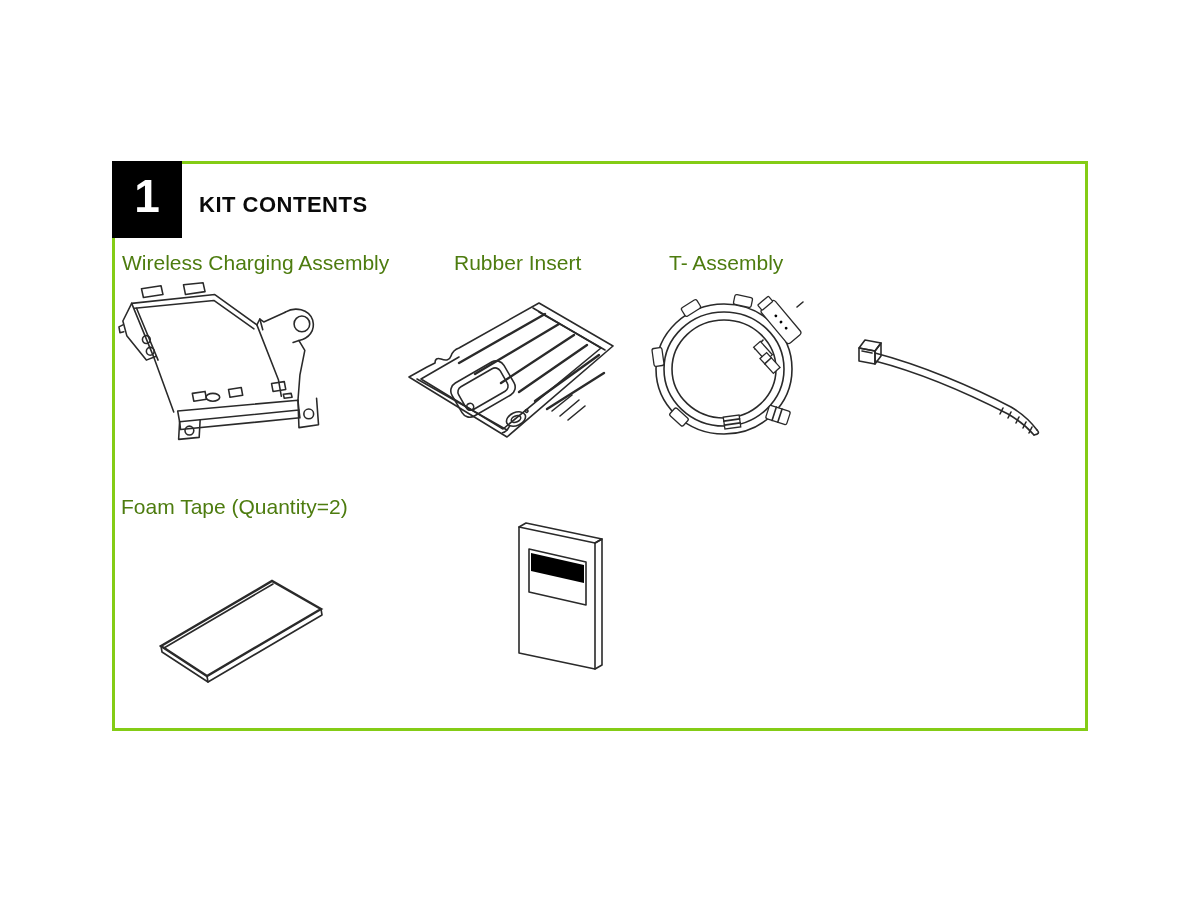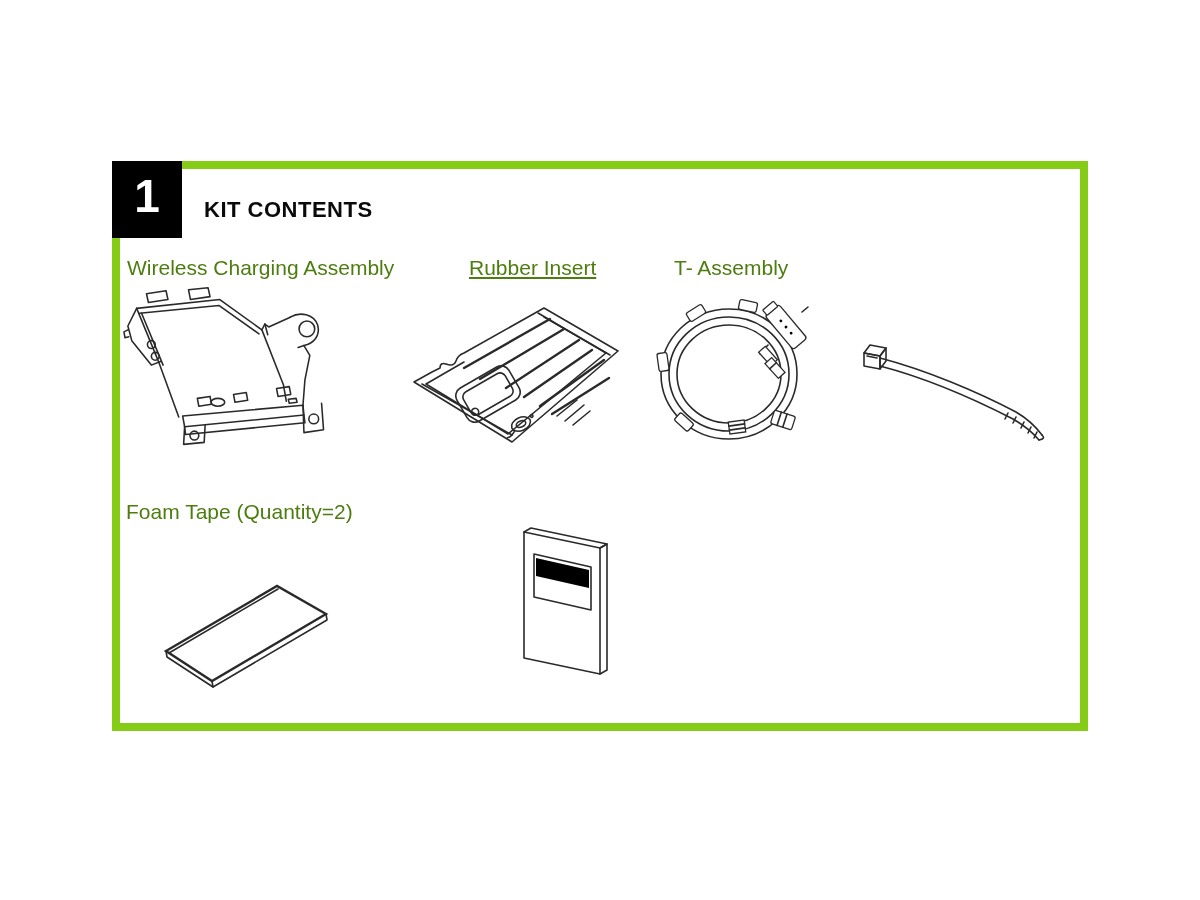--- a/index.html
+++ b/index.html
@@ -2,37 +2,37 @@
 <html><head>
 <meta charset="utf-8">
 <style>
   html,body{margin:0;padding:0;background:#ffffff;}
   .page{
     position:relative;width:1200px;height:900px;background:#ffffff;
     font-family:"Liberation Sans",sans-serif;color:#0a0a0a;overflow:hidden;
   }
   .kit-box{
     position:absolute;left:112px;top:161px;width:976px;height:570px;
-    border:8px solid #84cc16;box-sizing:border-box;background:#ffffff;
+    border:3px solid #84cc16;box-sizing:border-box;background:#ffffff;
   }
   .step-badge{
     position:absolute;left:112px;top:161px;width:70px;height:77px;
     background:#000000;color:#ffffff;z-index:3;
     display:flex;align-items:center;justify-content:center;
     font-size:46px;font-weight:bold;padding-bottom:8px;box-sizing:border-box;
   }
   .section-title{
     position:absolute;left:84px;top:28px;
     font-size:22px;font-weight:bold;letter-spacing:0.5px;white-space:nowrap;
   }
   .item-label{
     position:absolute;font-size:21px;line-height:24px;white-space:nowrap;color:#4d7c0f;
   }
   .lbl-assembly{left:7px;top:87px;}
-  .lbl-rubber{left:349px;top:87px;text-decoration:underline;}
+  .lbl-rubber{left:339px;top:87px;}
   .lbl-harness{left:554px;top:87px;}
   .lbl-tiewrap{left:731px;top:88px;}
   .lbl-foam{left:6px;top:331px;}
   .lbl-card{left:302px;top:331px;}
   .illus{position:absolute;}
   .illus svg{display:block;}
   .il-assembly{left:2px;top:117px;}
   .il-rubber{left:282px;top:127px;}
   .il-harness{left:536px;top:121px;}
   .il-tiewrap{left:736px;top:167px;}

